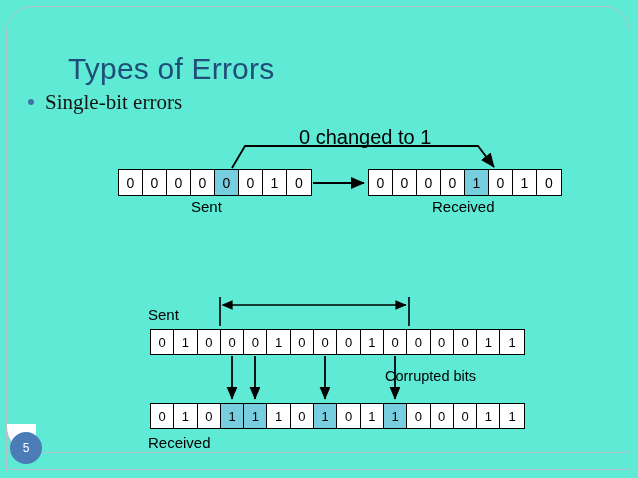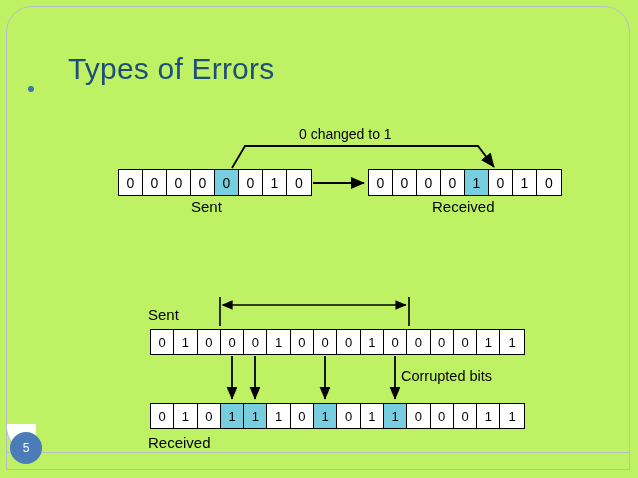--- a/index.html
+++ b/index.html
@@ -14,21 +14,21 @@
     overflow: hidden;
     font-family: "Liberation Sans", sans-serif;
   }
 
   
   #slide {
     position: absolute;
     left: 0; top: 0;
     width: 638px;
     height: 478px;
-    background: #bef264;
+    background: #5eead4;
   }
   .frame-border {
     position: absolute;
     left: 6px;
     top: 6px;
     width: 624px;
     height: 464px;
     border: 1px solid #b9bfc6;
     border-top-left-radius: 26px;
     border-bottom-left-radius: 0;
@@ -129,36 +129,36 @@
   }
   .caption {
     position: absolute;
     font-family: "Liberation Sans", sans-serif;
     font-size: 15px;
     color: #000;
     white-space: nowrap;
   }
   #cap-sent { left: 191px; top: 198px; }
   #cap-recv { left: 432px; top: 198px; }
-  #cap-changed { left: 299px; top: 126px; font-size: 14px; }
+  #cap-changed { left: 299px; top: 126px; font-size: 20px; }
 
   
   #burst-label {
     position: absolute;
     left: 253px; top: 268px;
     width: 170px;
     text-align: center;
     color: #e8170f;
     font-size: 14.5px;
     line-height: 17px;
     white-space: normal;
   }
   #bu-sent-label { left: 148px; top: 306px; font-size: 15px; }
   #bu-recv-label { left: 148px; top: 434px; font-size: 15px; }
-  #cap-corrupted { left: 385px; top: 368px; font-size: 14.5px; margin-left: 16px; }
+  #cap-corrupted { left: 385px; top: 368px; font-size: 14.5px; }
 
   #bu-sent {
     left: 150px; top: 329px; width: 375px; height: 26px;
   }
   #bu-recv {
     left: 150px; top: 403px; width: 375px; height: 26px;
   }
   #bu-sent .bit, #bu-recv .bit {
     width: 23.3px;
     font-size: 13px;
@@ -194,20 +194,21 @@
 <div id="slide">
 
   <div class="frame-border"></div>
   <div class="frame-bottomline"></div>
   <div class="frame-corner-bl"></div>
 
   <div id="title">Types of Errors</div>
 
   <div class="bullet-row" id="bullet-single">
     <span class="bullet-dot"></span>
+    <span class="bullet-text">Single-bit errors</span>
   </div>
 
 
   <div class="caption" id="cap-changed">0 changed to 1</div>
 
   <div class="bitrow" id="sb-sent">
       <div class="bit">0</div>
       <div class="bit">0</div>
       <div class="bit">0</div>
       <div class="bit">0</div>

